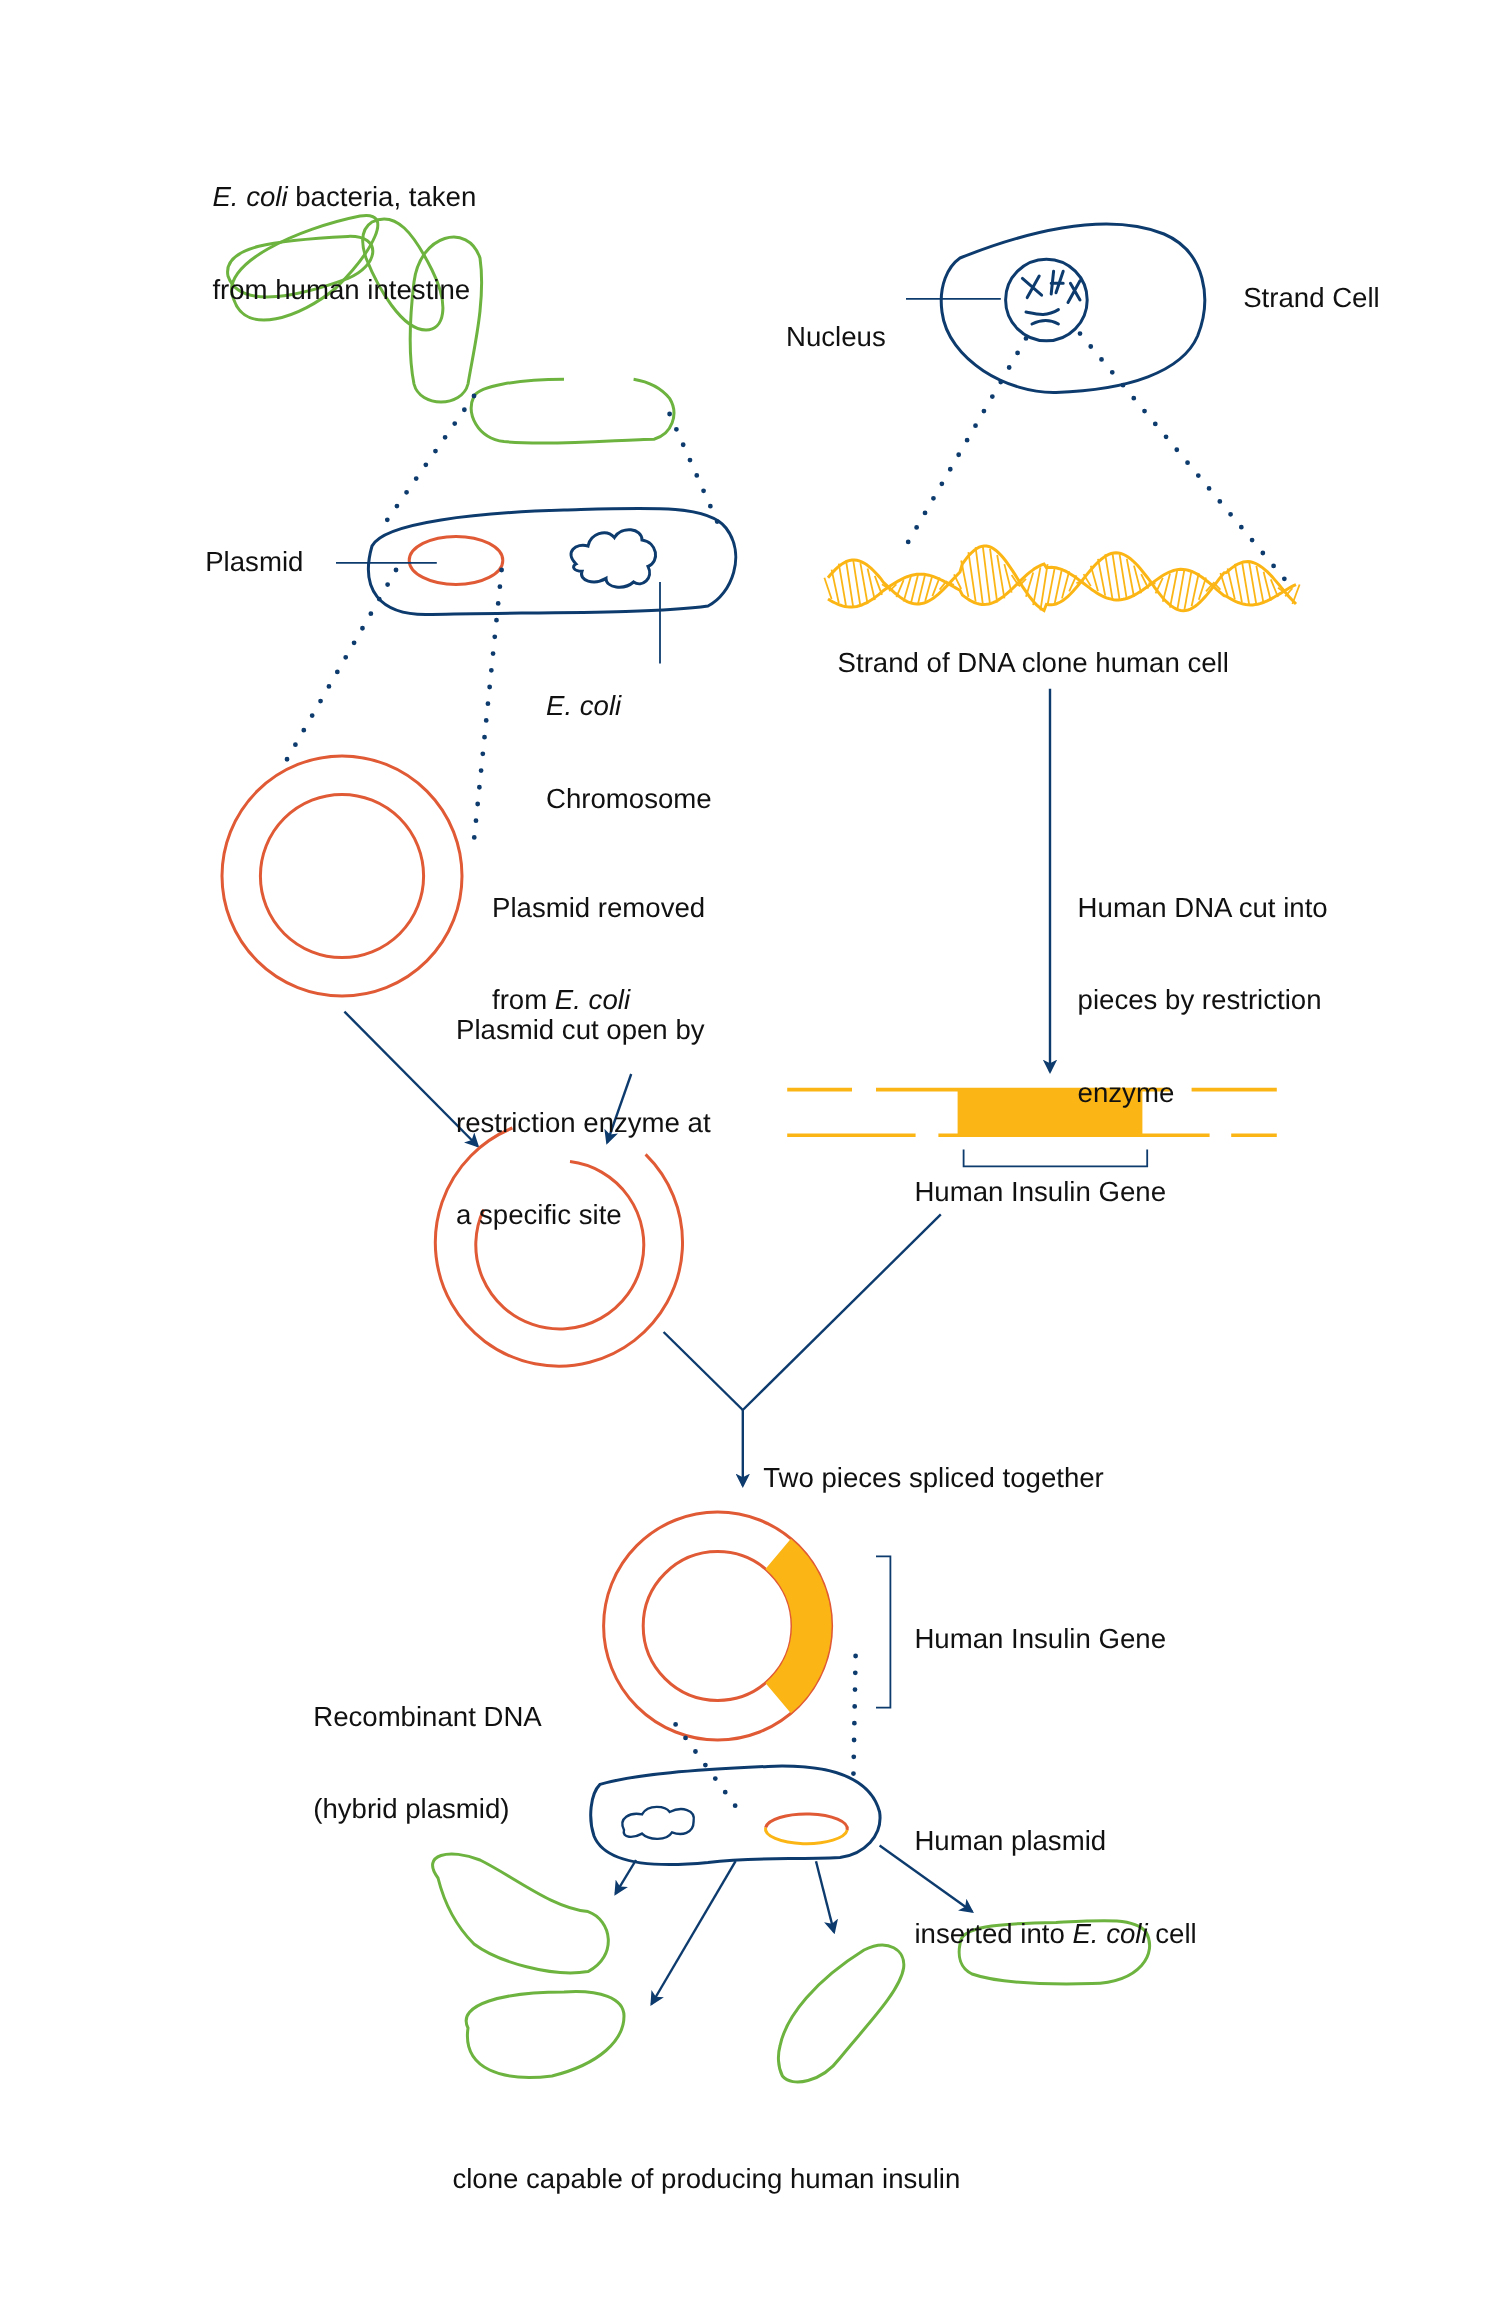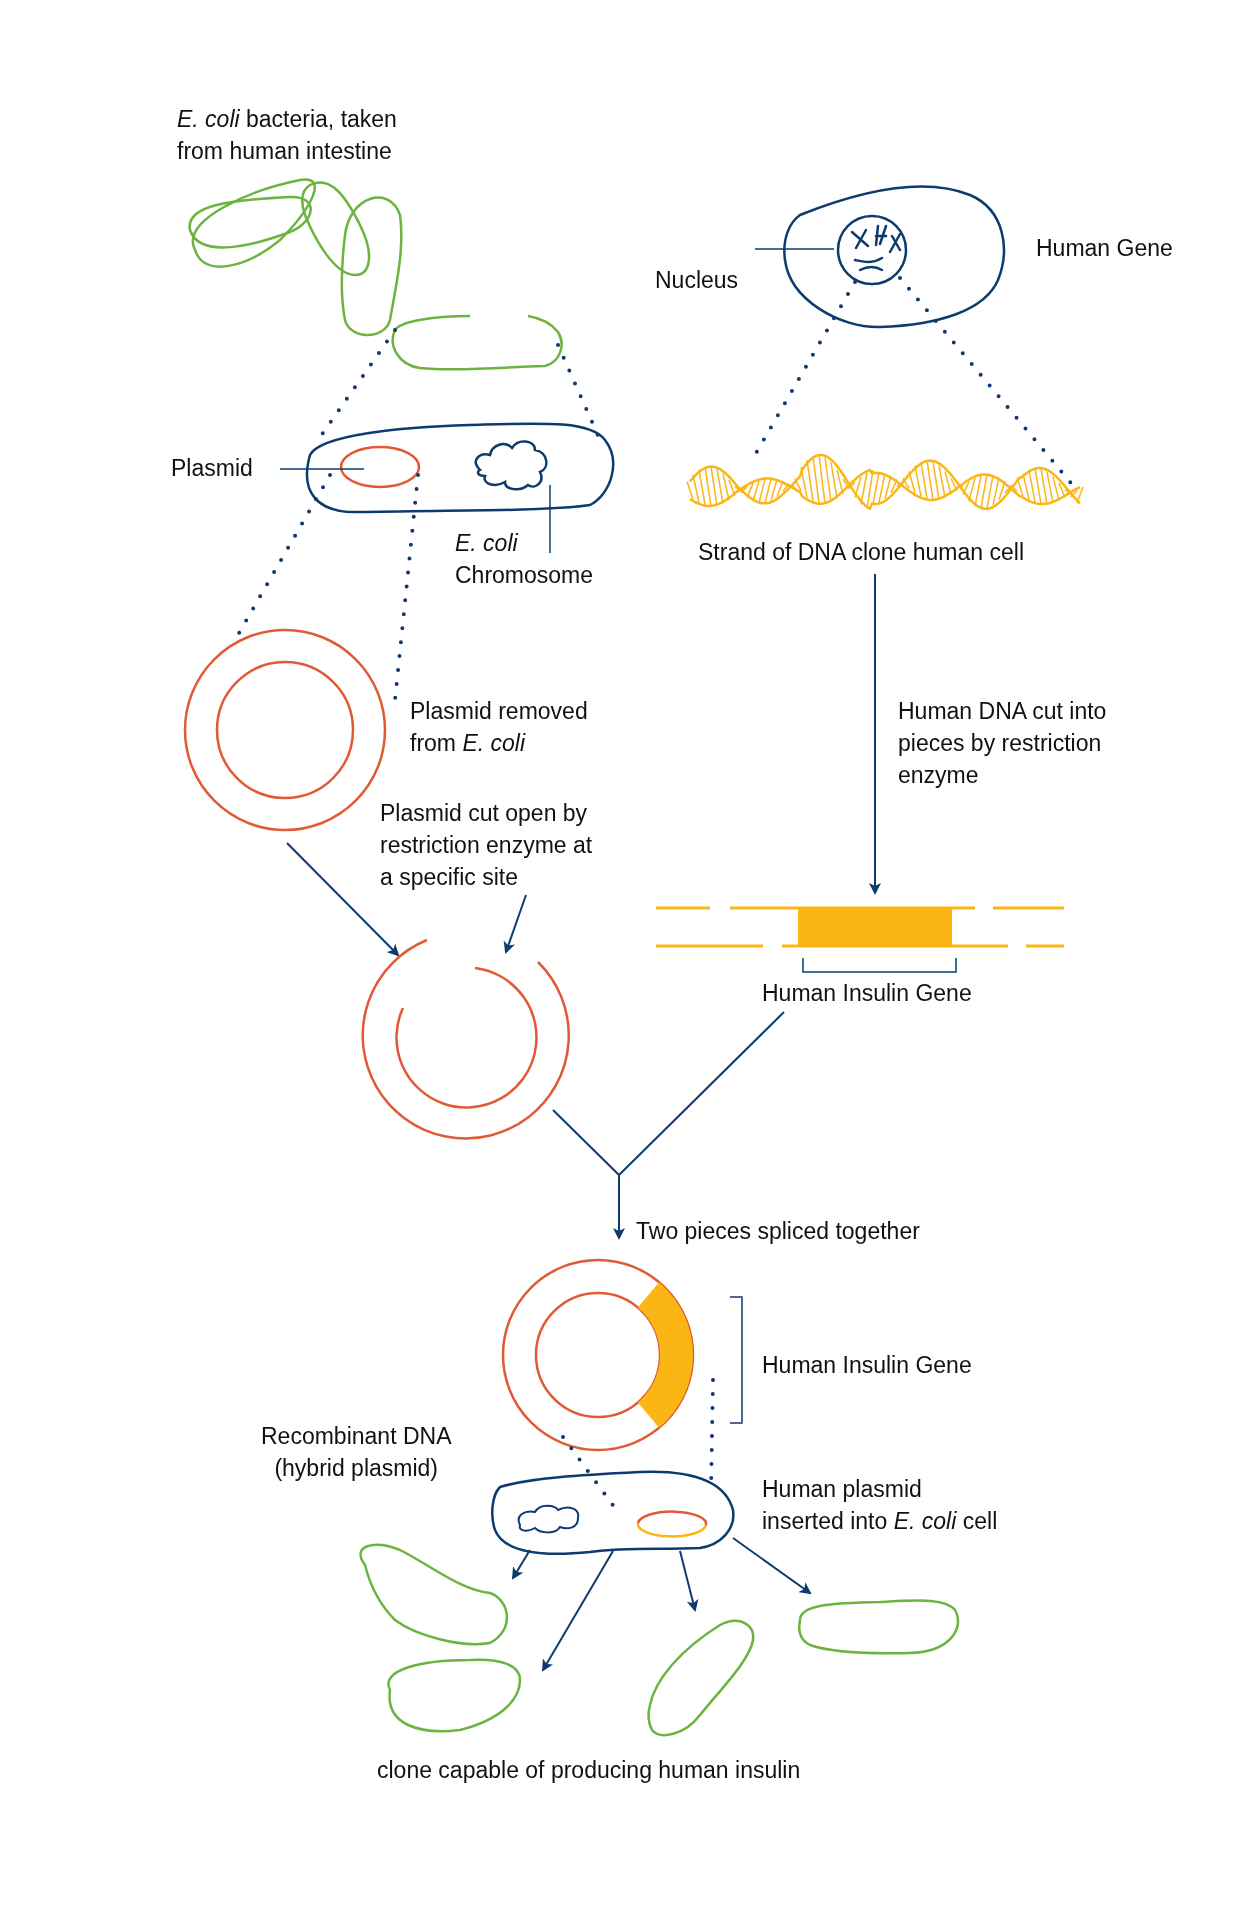--- a/index.html
+++ b/index.html
@@ -1,21 +1,21 @@
 <!DOCTYPE html>
 <html><head>
 <meta charset="utf-8">
 <style>
   html, body { margin: 0; padding: 0; background: #ffffff; }
   body { width: 1256px; height: 1920px; position: relative; overflow: hidden;
          font-family: "Liberation Sans", sans-serif; color: #111111; }
   svg#diagram { position: absolute; left: 0; top: 0; }
   .lbl { position: absolute; font-size: 23px; line-height: 32px; color: #111; white-space: nowrap; }
   .lbl i { font-style: italic; }
-  .line { display: block; }
+  .line { display: block; margin-top: 45px; }
 </style>
 </head>
 <body>
 
 <svg id="diagram" width="1256" height="1920" viewBox="0 0 1256 1920">
   <defs>
     <marker id="arrowhead" viewBox="0 0 12 12" refX="10" refY="6" markerWidth="12" markerHeight="12" orient="auto" markerUnits="userSpaceOnUse">
       <path d="M0,0 L12,6 L0,12 L3,6 Z" fill="#0d3b6e"></path>
     </marker>
   </defs>
@@ -199,21 +199,21 @@
     <path d="M800,1620 C800,1605 830,1603 880,1602 C920,1600 945,1598 955,1610 C965,1628 950,1652 910,1653 C870,1654 830,1652 810,1645 C800,1640 798,1630 800,1620 Z"></path>
   </g>
 </svg>
 
 <div class="lbl" style="left:177px; top:103px;">
   <span class="line"><i>E. coli</i><span> bacteria, taken</span></span>
   <span class="line">from human intestine</span>
 </div>
 
 <div class="lbl" style="left:655px; top:232px;margin-top:32px;">Nucleus</div>
-<div class="lbl" style="left:1036px; top:232px;">Human Gene</div>
+<div class="lbl" style="left:1036px; top:232px;">Strand Cell</div>
 <div class="lbl" style="left:171px; top:452px;">Plasmid</div>
 
 <div class="lbl" style="left:455px; top:527px;">
   <span class="line"><i>E. coli</i></span>
   <span class="line">Chromosome</span>
 </div>
 
 <div class="lbl" style="left:698px; top:536px;">Strand of DNA clone human cell</div>
 
 <div class="lbl" style="left:410px; top:695px;">
@@ -229,21 +229,21 @@
 
 <div class="lbl" style="left:380px; top:797px;">
   <span class="line">Plasmid cut open by</span>
   <span class="line">restriction enzyme at</span>
   <span class="line">a specific site</span>
 </div>
 
 <div class="lbl" style="left:762px; top:977px;">Human Insulin Gene</div>
 <div class="lbl" style="left:636px; top:1215px;">Two pieces spliced together</div>
 
-<div class="lbl" style="left:261px; top:1420px;text-align:center;">
+<div class="lbl" style="left:261px; top:1369px;">
   <span class="line">Recombinant DNA</span>
   <span class="line">(hybrid plasmid)</span>
 </div>
 
 <div class="lbl" style="left:762px; top:1349px;">Human Insulin Gene</div>
 
 <div class="lbl" style="left:762px; top:1473px;">
   <span class="line">Human plasmid</span>
   <span class="line"><span>inserted into </span><i>E. coli</i><span> cell</span></span>
 </div>

